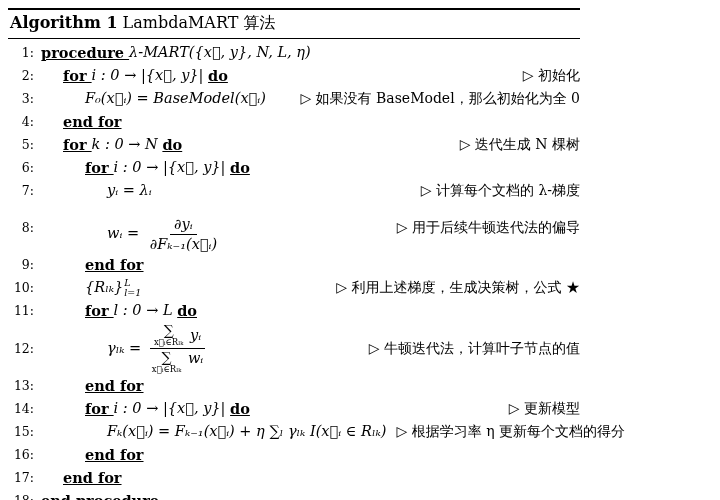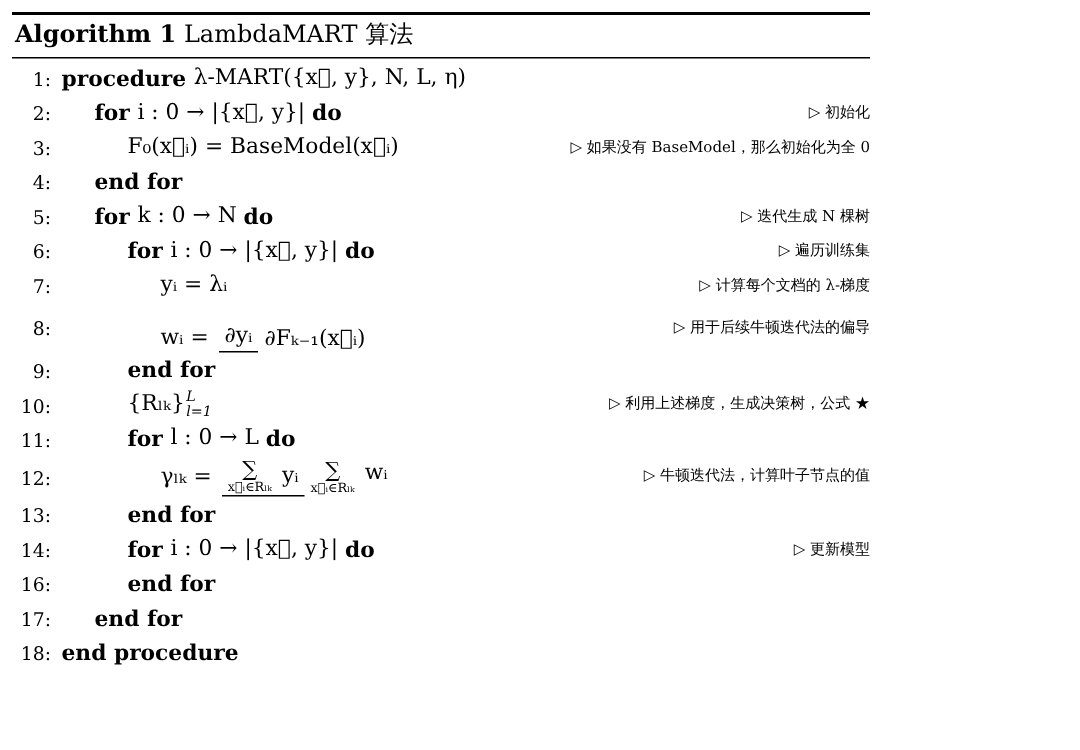--- a/index.html
+++ b/index.html
@@ -40,32 +40,33 @@
     width: 26px;
     text-align: right;
     font-size: 12.5px;
     padding-right: 7px;
   }
   .body {
     display: inline-flex;
     align-items: center;
     white-space: pre;
   }
-  .kw { font-weight: 700; font-style: normal; }
-  .math { }
+  .kw { font-weight: 700; font-style: normal; text-decoration: underline; }
+  .math { font-style: italic; }
   .comment {
     margin-left: auto;
     flex: none;
     padding-left: 10px;
-    font-size: 10px;
+    font-size: 14px;
     text-align: right;
     white-space: pre;
   }
   .frac {
     display: inline-flex;
+    flex-direction: column;
     align-items: center;
     margin: 1px 2px;
     line-height: 1.15;
   }
   .frac > .num {
     display: inline-flex;
     align-items: center;
     border-bottom: 1px solid #000;
     padding: 0 4px 1px 4px;
   }
@@ -122,21 +123,20 @@
         <span class="body" style="margin-left: 22px;"><span class="kw">end for</span></span>
       </div>
       <div class="line">
         <span class="lineno">5:</span>
         <span class="body" style="margin-left: 22px;"><span class="kw">for </span><span class="math">k : 0 → N </span><span class="kw">do</span></span>
         <span class="comment">▷ 迭代生成 N 棵树</span>
       </div>
       <div class="line">
         <span class="lineno">6:</span>
         <span class="body" style="margin-left: 44px;"><span class="kw">for </span><span class="math">i : 0 → |{x⃗, y}| </span><span class="kw">do</span></span>
-        <span class="comment">▷ 遍历训练集</span>
       </div>
       <div class="line">
         <span class="lineno">7:</span>
         <span class="body" style="margin-left: 66px;"><span class="math">yᵢ = λᵢ</span></span>
         <span class="comment">▷ 计算每个文档的 λ-梯度</span>
       </div>
       <div class="line">
         <span class="lineno">8:</span>
         <span class="body" style="margin-left: 66px; margin-top: 13px;"><span class="math">wᵢ = </span><span class="frac"><span class="num"><span class="math">∂yᵢ</span></span><span class="den"><span class="math">∂Fₖ₋₁(x⃗ᵢ)</span></span></span></span>
         <span class="comment">▷ 用于后续牛顿迭代法的偏导</span>
@@ -162,20 +162,25 @@
       <div class="line">
         <span class="lineno">13:</span>
         <span class="body" style="margin-left: 44px;"><span class="kw">end for</span></span>
       </div>
       <div class="line">
         <span class="lineno">14:</span>
         <span class="body" style="margin-left: 44px;"><span class="kw">for </span><span class="math">i : 0 → |{x⃗, y}| </span><span class="kw">do</span></span>
         <span class="comment">▷ 更新模型</span>
       </div>
       <div class="line">
+        <span class="lineno">15:</span>
+        <span class="body" style="margin-left: 66px;"><span class="math">Fₖ(x⃗ᵢ) = Fₖ₋₁(x⃗ᵢ) + η ∑ₗ γₗₖ I(x⃗ᵢ ∈ Rₗₖ)</span></span>
+        <span class="comment">▷ 根据学习率 η 更新每个文档的得分</span>
+      </div>
+      <div class="line">
         <span class="lineno">16:</span>
         <span class="body" style="margin-left: 44px;"><span class="kw">end for</span></span>
       </div>
       <div class="line">
         <span class="lineno">17:</span>
         <span class="body" style="margin-left: 22px;"><span class="kw">end for</span></span>
       </div>
       <div class="line">
         <span class="lineno">18:</span>
         <span class="body" style="margin-left: 0px;"><span class="kw">end procedure</span></span>

